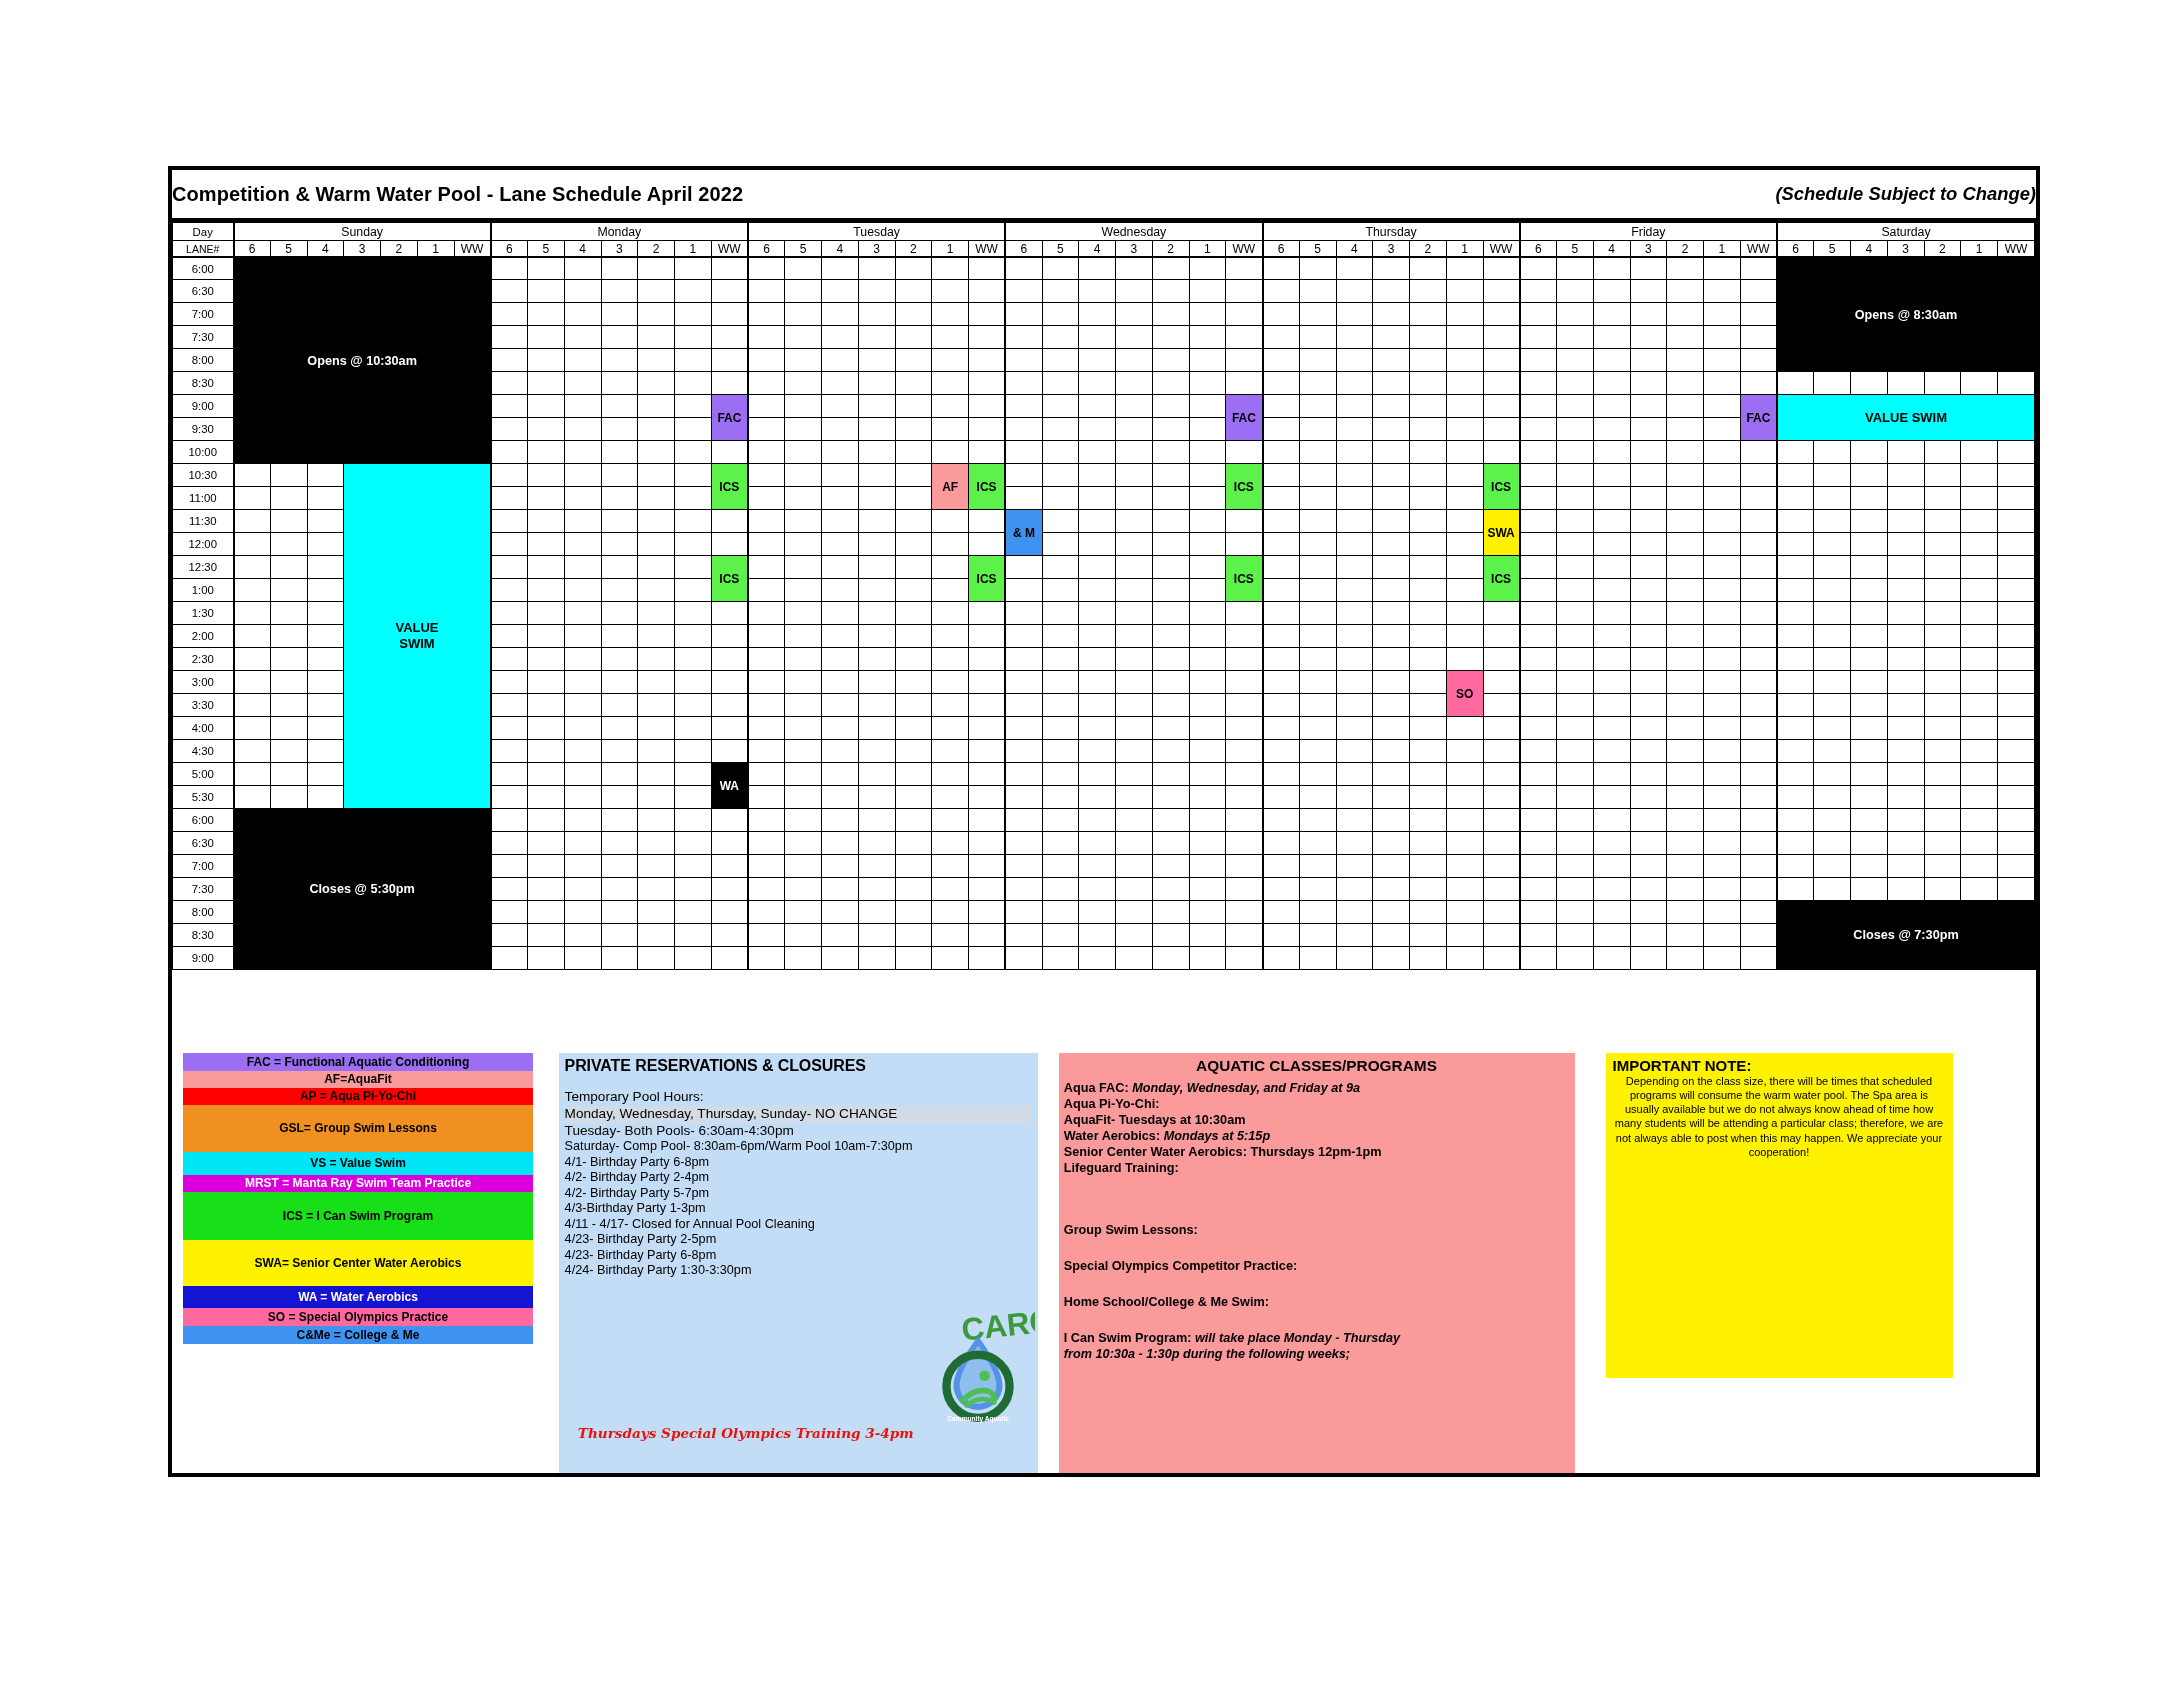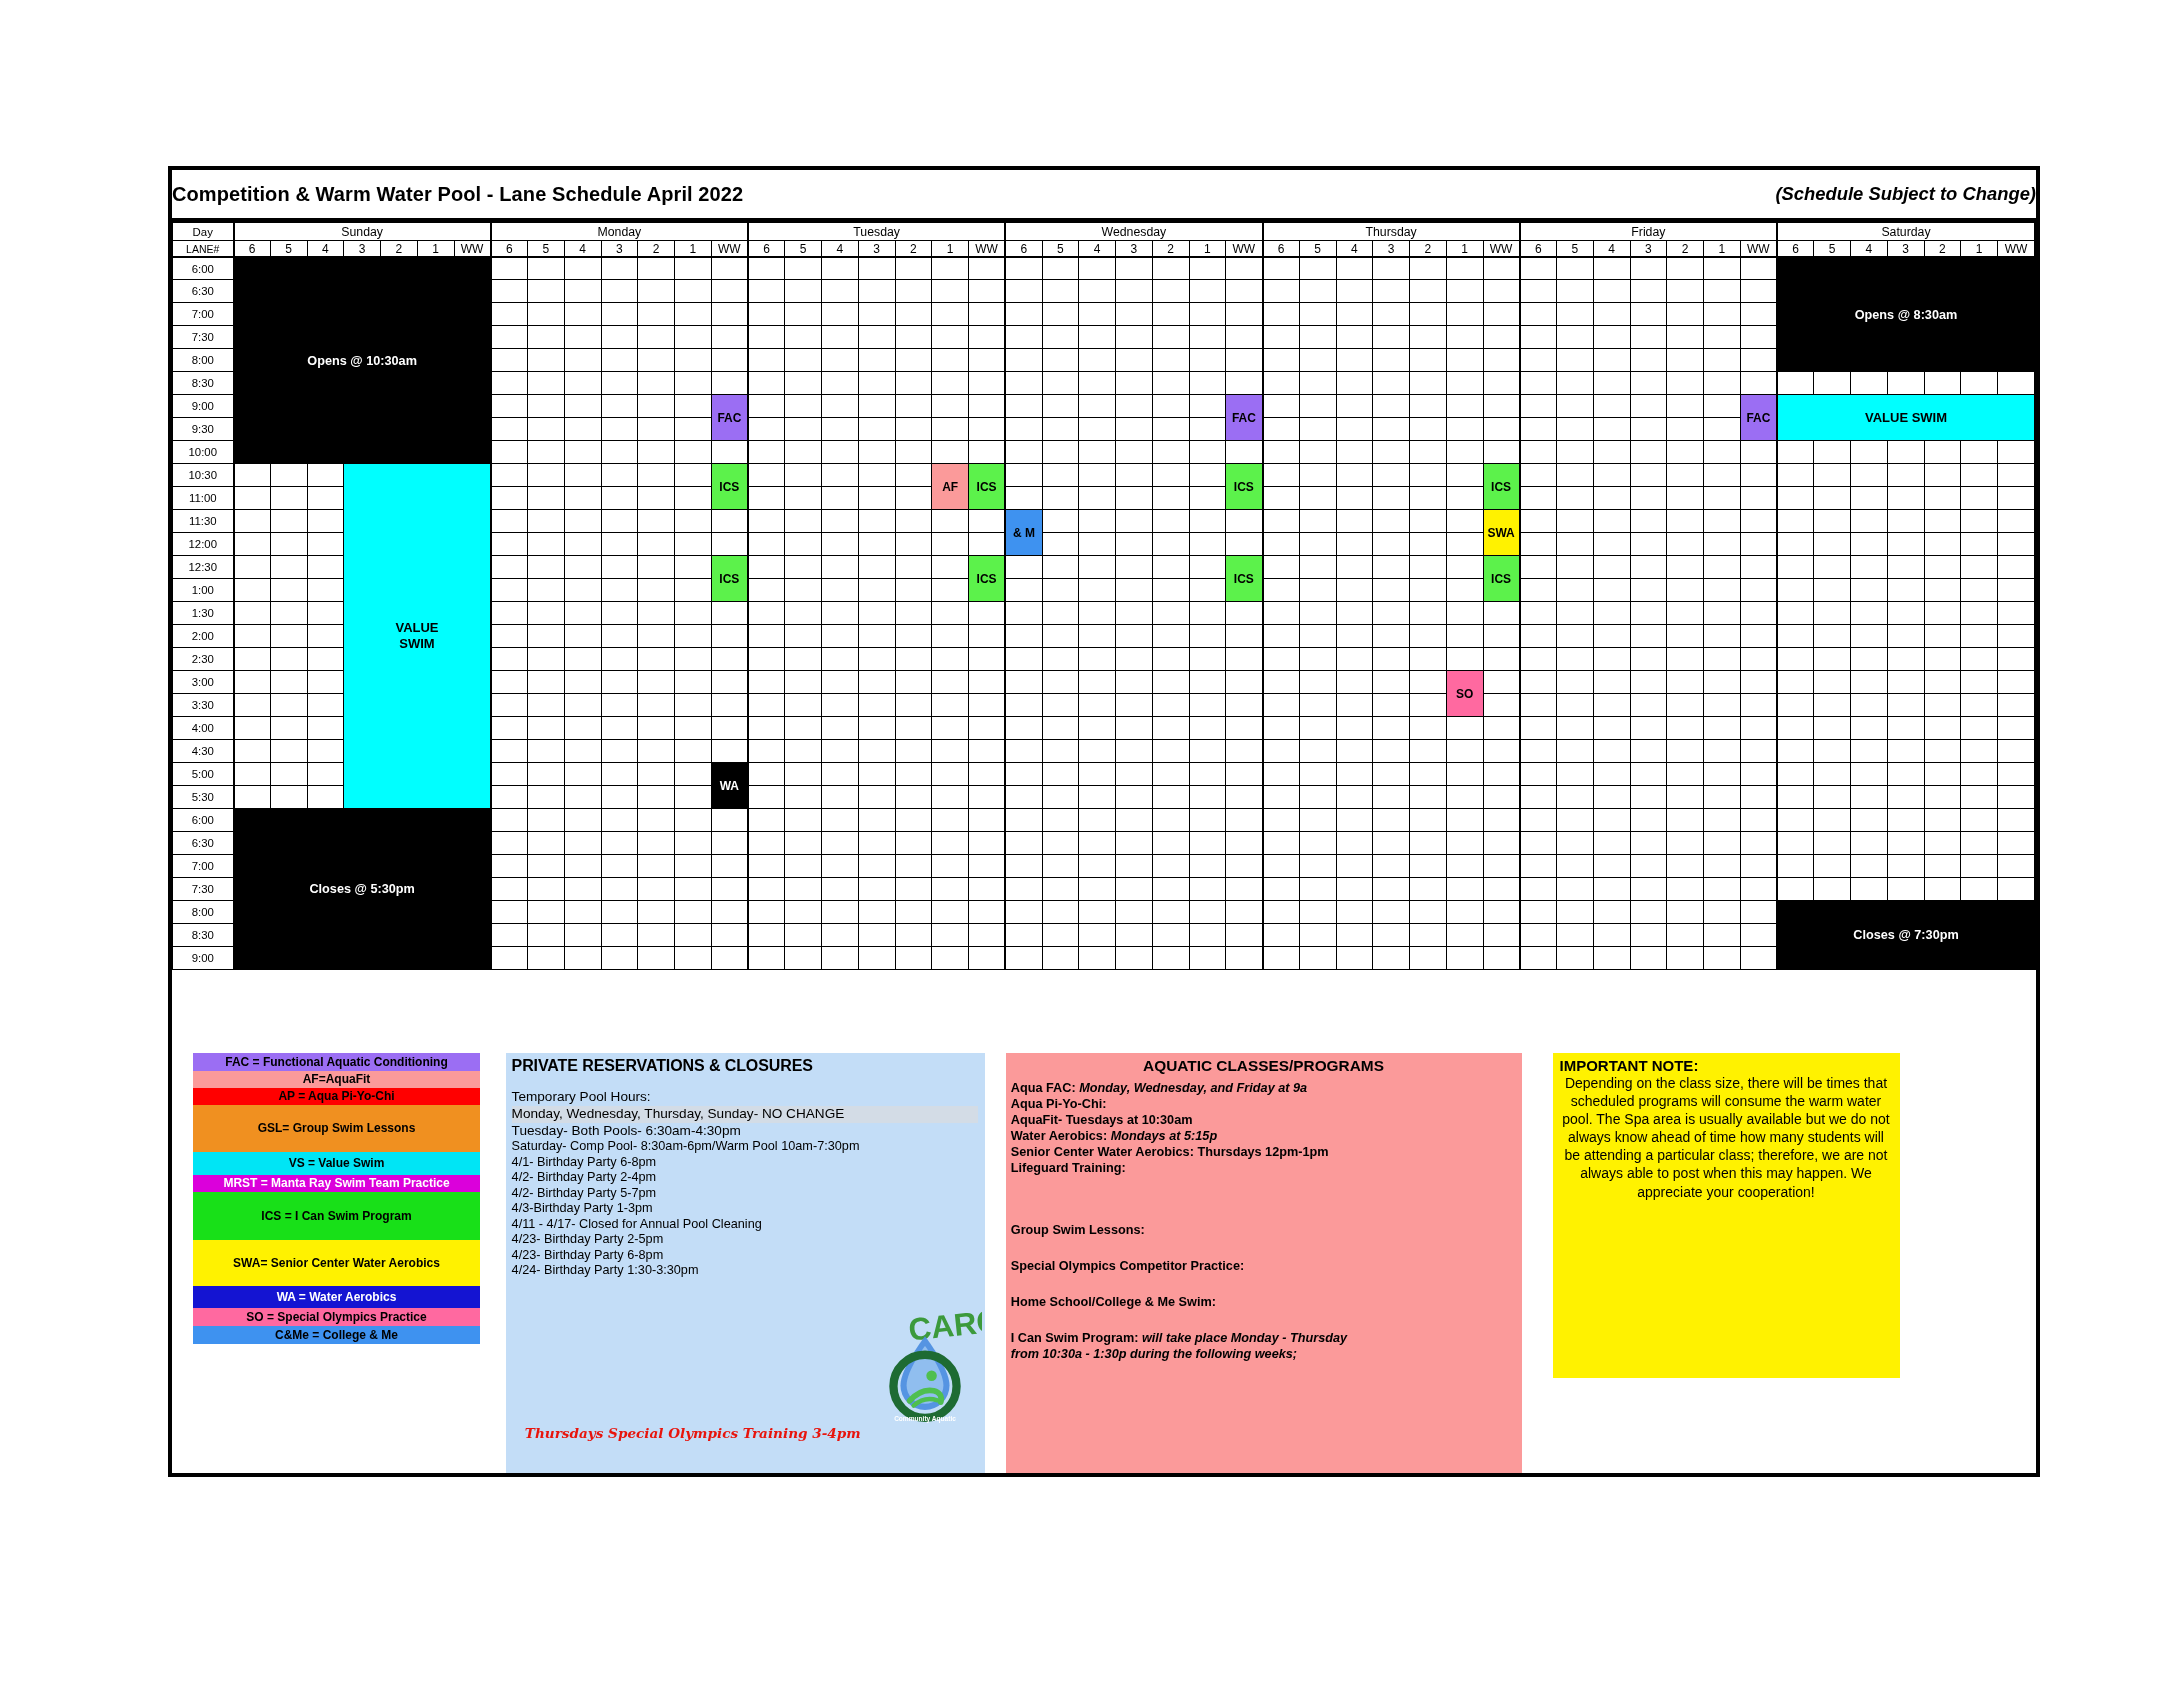--- a/index.html
+++ b/index.html
@@ -81,21 +81,21 @@
   #panels{
     position:absolute;
     left:0;right:0;top:883px;bottom:0;
     display:flex;
     padding:0;
   }
   .panel{box-sizing:border-box;}
 
   
   #legend{
-    width:287px;margin-left:21px;
+    width:350px;margin-left:11px;
   }
   .leg-row{
     text-align:center;font-weight:bold;font-size:12px;
     display:flex;align-items:center;justify-content:center;
     line-height:1.05;
   }
 
   
   #reserv{
     width:479px;background:#C3DDF7;margin-left:25.5px;position:relative;
@@ -125,21 +125,21 @@
   .aq-line em{font-style:italic;font-weight:bold;}
   .aq-gap{height:20px;}
   .aq-gap-lg{height:46px;}
 
   
   #important{
     width:347px;background:#FFF200;margin-left:31px;
     padding:3.5px 7px 6.1px 7px;height:325px;
   }
   #important h2{margin:0;font-size:15px;font-weight:bold;}
-  #imp-body{font-size:14px;line-height:1.30;text-align:center;}
+  #imp-body{font-size:11px;line-height:1.30;text-align:center;}
 </style>
 </head>
 <body>
 
 <div id="page">
 
   <div id="frame">
 
     <div id="title-band">
       <span id="title-main">Competition &amp; Warm Water Pool - Lane Schedule April 2022</span>

